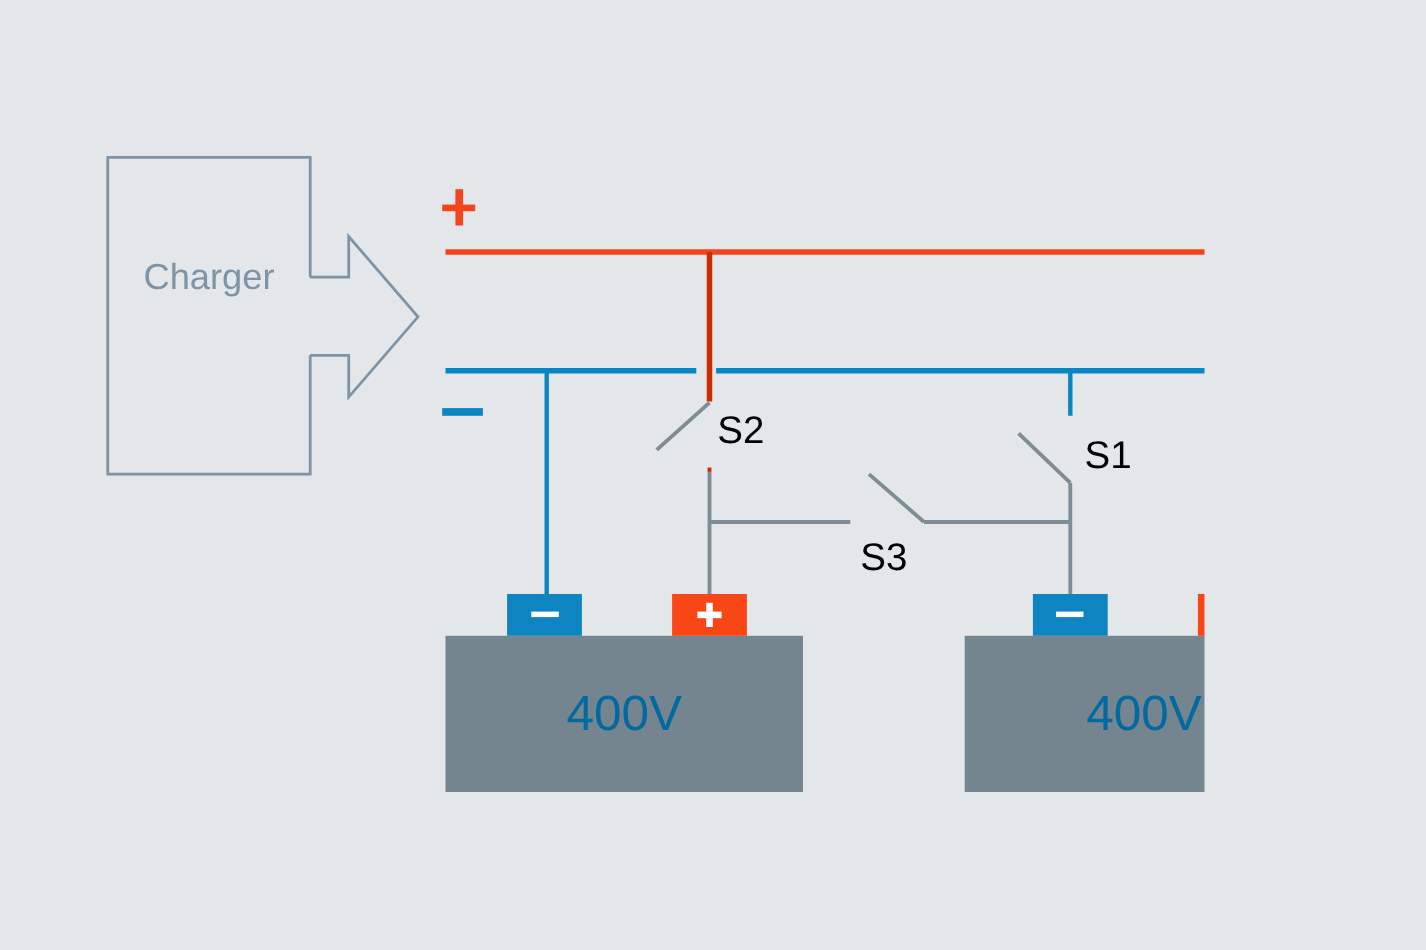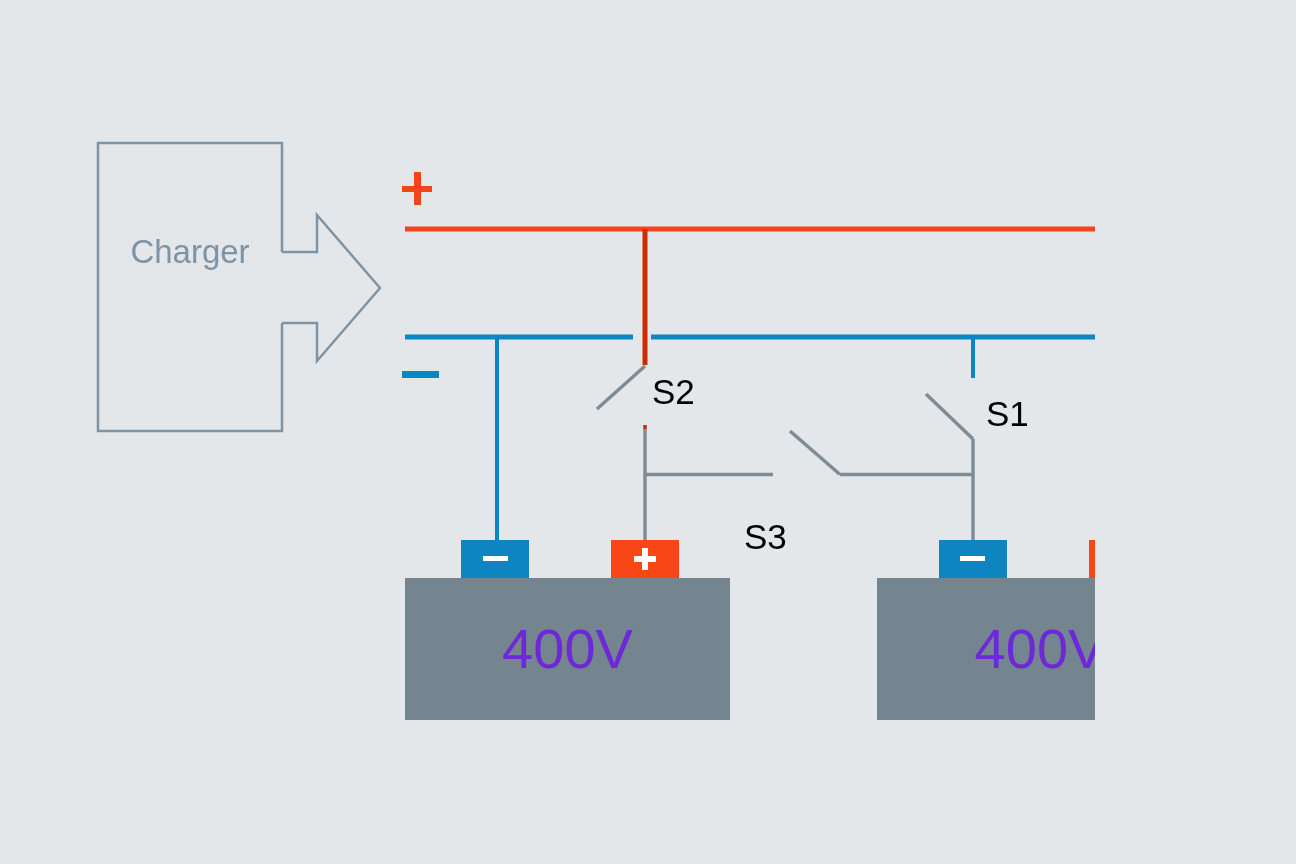--- a/index.html
+++ b/index.html
@@ -43,22 +43,22 @@
     text-align: center;
     color: #7e93a4;
     font-size: 33px;
     line-height: 38px;
   }
   .battery-label {
     position: absolute;
     display: flex;
     align-items: center;
     justify-content: center;
-    color: #6d28d9;
-    font-size: 56px;
+    color: #0369a1;
+    font-size: 45px;
     line-height: 46px;
   }
   .battery-label.left  { left: 405px; top: 578px; width: 325px; height: 142px; }
   .battery-label.right { left: 877px; top: 578px; width: 326px; height: 142px; }
 </style>
 </head>
 <body>
 
 <div class="stage">
 
@@ -123,18 +123,18 @@
       <rect x="1120" y="548" width="6" height="22"></rect>
     </g>
   </svg>
 
   <div class="charger-label">
     <div>Charger</div>
   </div>
 
   <div class="label" style="left:652px; top:374px;">S2</div>
   <div class="label" style="left:986px; top:396px;">S1</div>
-  <div class="label" style="left:744px; top:489px;margin-top:30px;">S3</div>
+  <div class="label" style="left:782px; top:489px;">S3</div>
 
   <div class="battery-label left">400V</div>
   <div class="battery-label right">400V</div>
 
 </div>
 
 </body></html>

